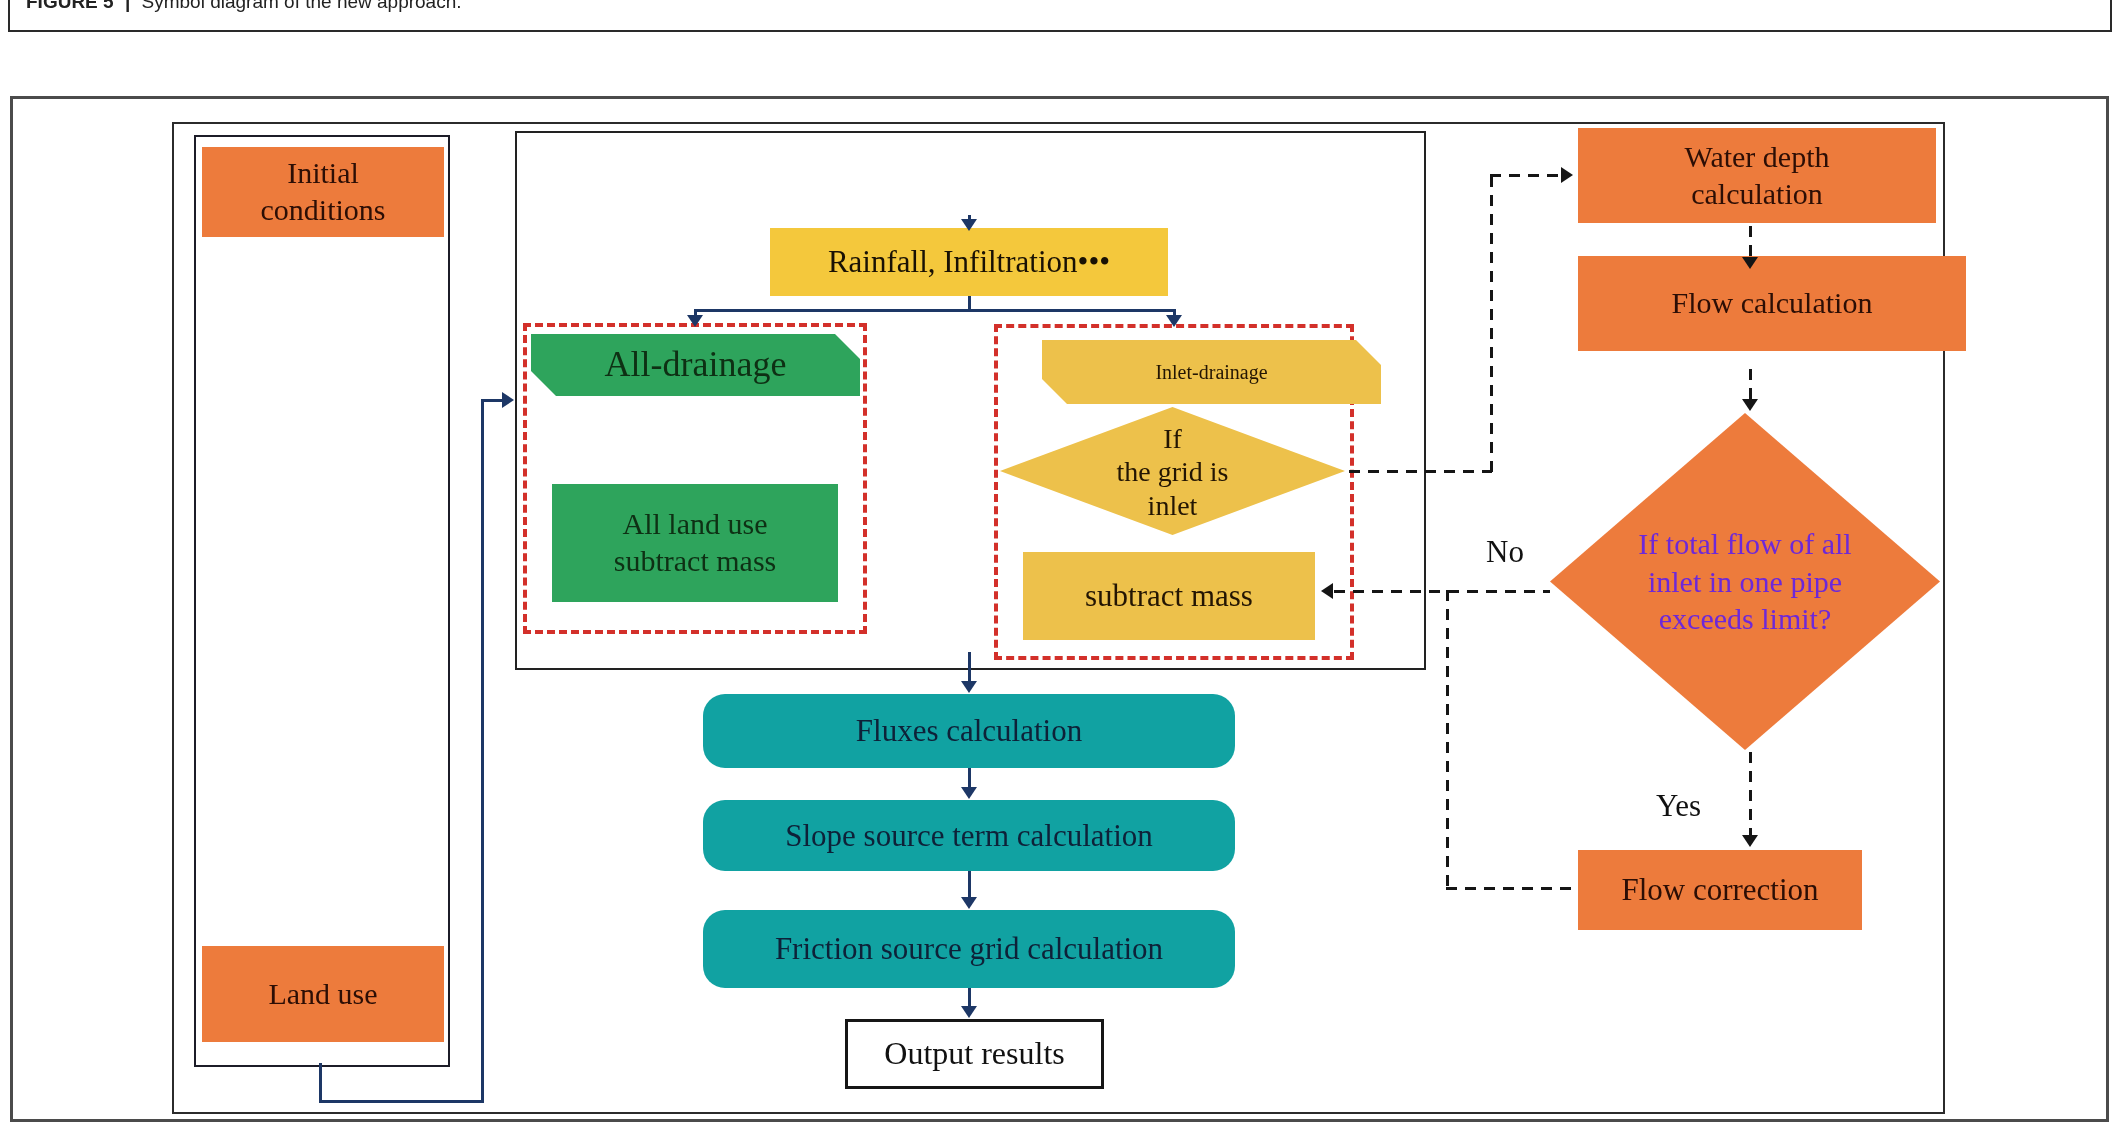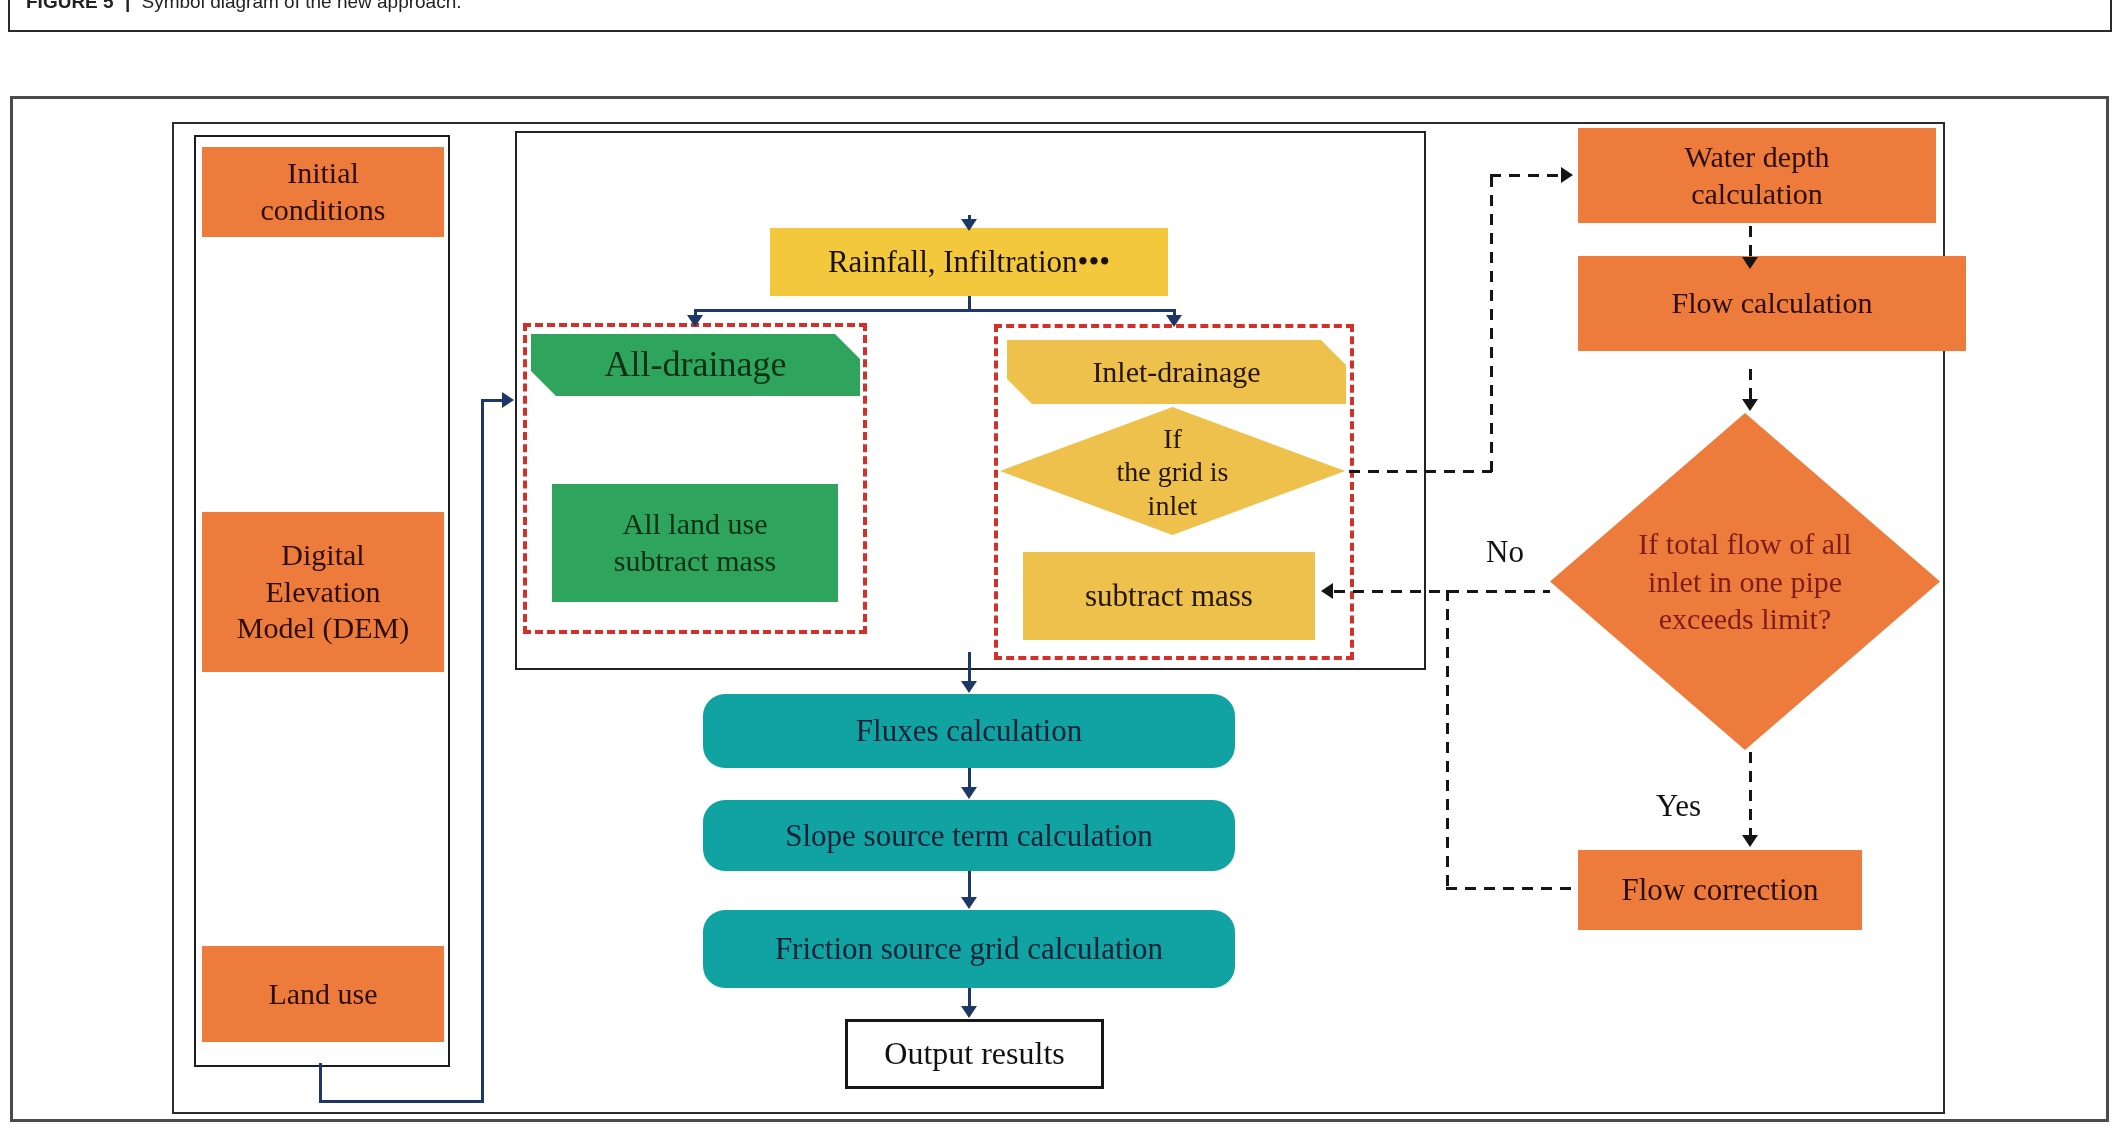--- a/index.html
+++ b/index.html
@@ -58,52 +58,49 @@
       <span>Symbol diagram of the new approach.</span>
     </div>
   </div>
 
   <div class="abs panel"></div>
   <div class="abs frame"></div>
 
   <div class="abs container" style="left:194px;top:135px;width:252px;height:928px;"></div>
   <div class="node orange" style="left:202px;top:147px;width:242px;height:90px;font-size:30px;">Initial
 conditions</div>
-  <div class="node orange" style="left:202px;top:512px;width:242px;height:160px;font-size:30px;">Digital
-Elevation
-Model (DEM)</div>
   <div class="node orange" style="left:202px;top:946px;width:242px;height:96px;font-size:30px;">Land use</div>
 
   <div class="abs container" style="left:515px;top:131px;width:907px;height:535px;border-color:#222;"></div>
 
   <div class="node yellowA" style="left:770px;top:228px;width:398px;height:68px;font-size:31px;">Rainfall, Infiltration•••</div>
 
   <div class="abs redbox" style="left:523px;top:323px;width:336px;height:303px;"></div>
   <div class="node green plaque" style="left:531px;top:334px;width:329px;height:62px;font-size:36px;">All-drainage</div>
   <div class="node green" style="left:552px;top:484px;width:286px;height:118px;font-size:30px;">All land use
 subtract mass</div>
 
   <div class="abs redbox" style="left:994px;top:324px;width:352px;height:328px;"></div>
-  <div class="node gold plaque" style="left:1007px;top:340px;width:339px;height:64px;font-size:30px;">Inlet-drainage</div>
+  <div class="node gold plaque" style="left:1042px;top:340px;width:339px;height:64px;font-size:20px;">Inlet-drainage</div>
   <div class="abs gold diamond" style="left:1000px;top:407px;width:345px;height:128px;"></div>
   <div class="node" style="left:1000px;top:402px;width:345px;height:140px;font-size:28px;line-height:1.18;color:#231503;">If
 the grid is
 inlet</div>
   <div class="node gold" style="left:1023px;top:552px;width:292px;height:88px;font-size:31px;">subtract mass</div>
 
   <div class="node teal" style="left:703px;top:694px;width:532px;height:74px;font-size:31px;">Fluxes calculation</div>
   <div class="node teal" style="left:703px;top:800px;width:532px;height:71px;font-size:31px;">Slope source term calculation</div>
   <div class="node teal" style="left:703px;top:910px;width:532px;height:78px;font-size:31px;">Friction source grid calculation</div>
   <div class="node outbox" style="left:845px;top:1019px;width:253px;height:64px;font-size:32px;">Output results</div>
 
   <div class="node orange" style="left:1578px;top:128px;width:358px;height:95px;font-size:30px;">Water depth
 calculation</div>
   <div class="node orange" style="left:1578px;top:256px;width:388px;height:95px;font-size:30px;">Flow calculation</div>
   <div class="abs orange diamond" style="left:1550px;top:413px;width:390px;height:337px;"></div>
-  <div class="node" style="left:1550px;top:413px;width:390px;height:337px;font-size:30px;line-height:1.25;color:#7f1d1d;">If total flow of all
+  <div class="node" style="left:1550px;top:413px;width:390px;height:337px;font-size:30px;line-height:1.25;color:#6d28d9;">If total flow of all
 inlet in one pipe
 exceeds limit?</div>
   <div class="node orange" style="left:1578px;top:850px;width:284px;height:80px;font-size:31px;">Flow correction</div>
   <div class="lbl" style="left:1486px;top:534px;">No</div>
   <div class="lbl" style="left:1656px;top:788px;">Yes</div>
 
   <div class="ln" style="left:968px;top:215px;width:3px;height:6px;"></div>
   <div class="ahd" style="left:961px;top:219px;"></div>
 
   <div class="ln" style="left:968px;top:296px;width:3px;height:16px;"></div>

